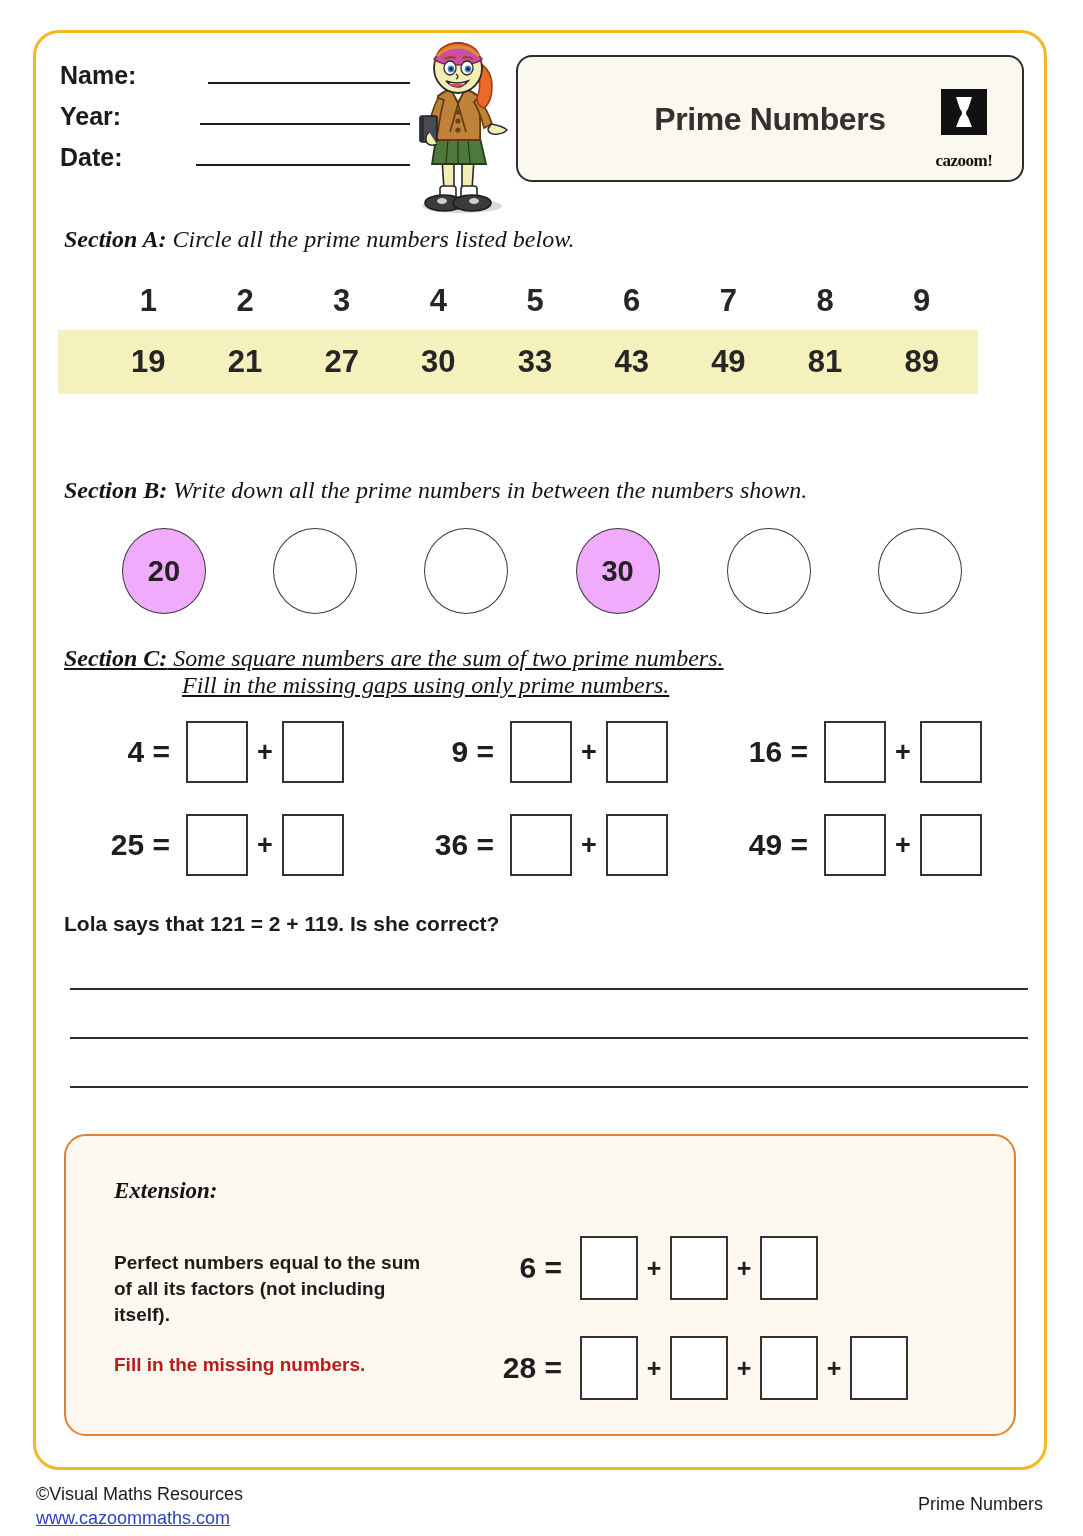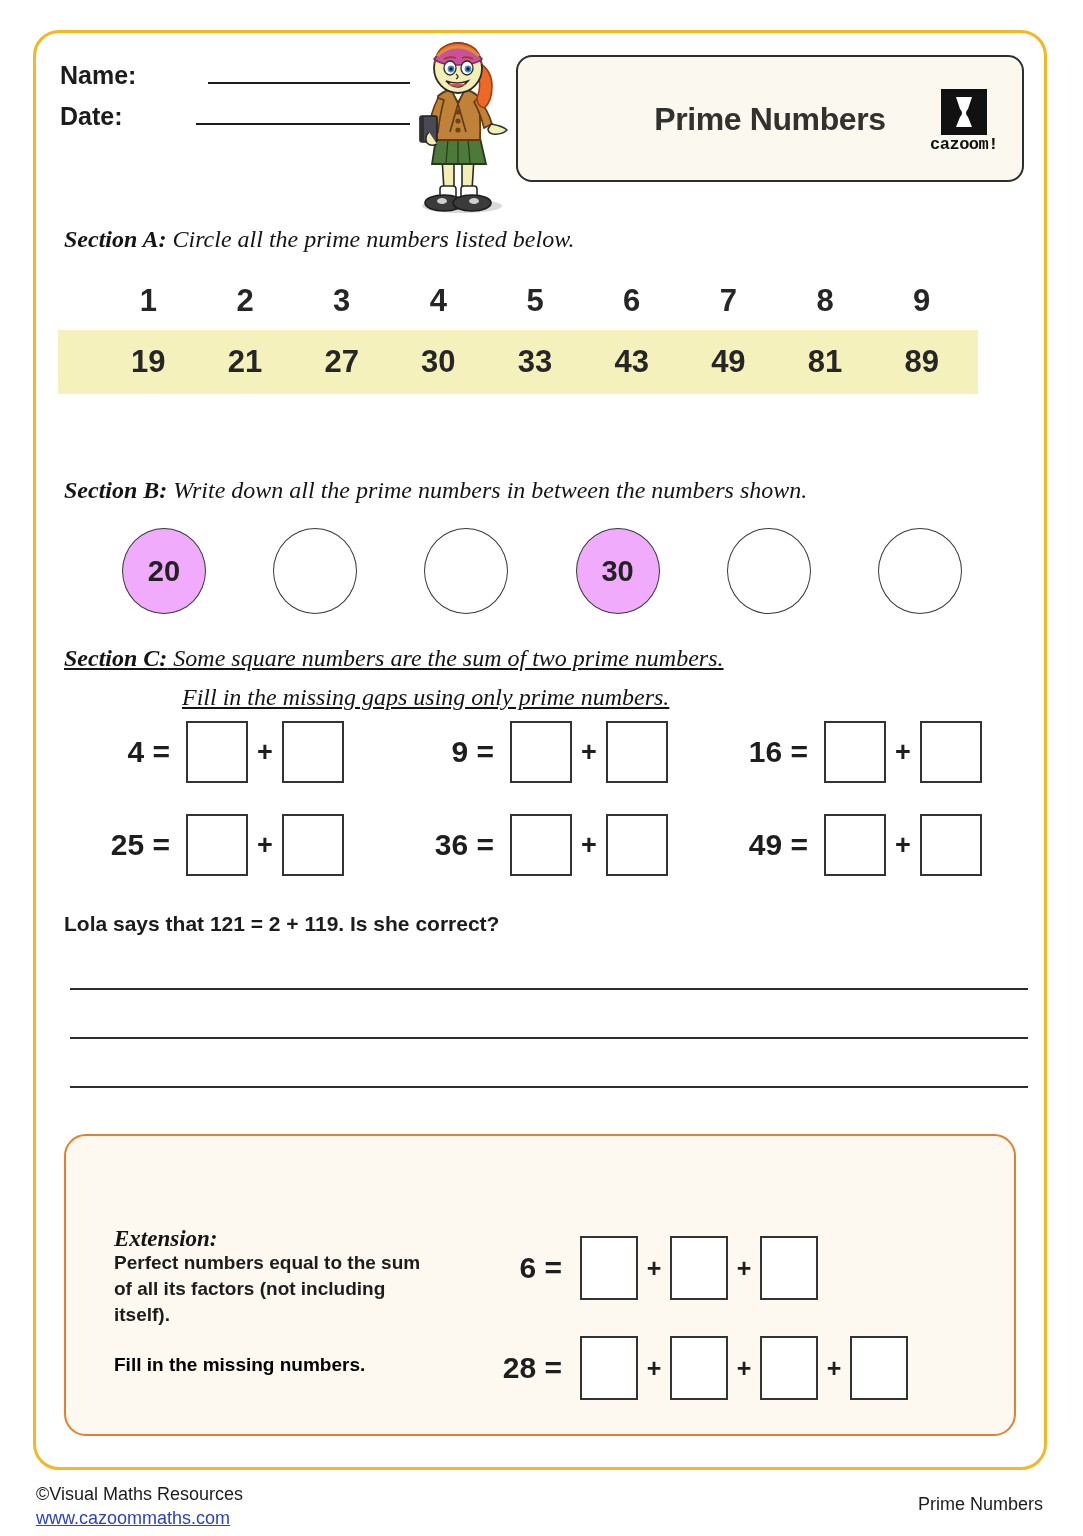--- a/index.html
+++ b/index.html
@@ -98,45 +98,45 @@
   }
   #logo-mark {
     width: 46px;
     height: 46px;
     background: #111111;
     margin: 0 auto;
     position: relative;
   }
   #logo-text {
     text-align: center;
-    font-family: Liberation Mono, monospace;
+    font-family: Liberation Serif, serif;
     font-weight: bold;
     font-size: 17px;
     color: #111111;
     letter-spacing: -0.5px;
-    margin-top: 0;
+    margin-top: 16px;
   }
 
   
   .section-head {
     position: absolute;
     font-family: "Liberation Serif", serif;
     font-size: 24px;
     font-style: italic;
     color: #141414;
     white-space: nowrap;
   }
   .section-head b {
     font-weight: bold;
     font-style: italic;
   }
   .section-head .sub-line {
     display: block;
     margin-left: 118px;
-    margin-top: 12px;
+    margin-top: 0;
   }
 
   
   #sectionA-grid {
     position: absolute;
     left: 100px;
     top: 272px;
     width: 870px;
   }
   .num-row {
@@ -260,39 +260,38 @@
   }
   #extension-title {
     position: absolute;
     left: 48px;
     top: 42px;
     font-family: "Liberation Serif", serif;
     font-style: italic;
     font-weight: bold;
     font-size: 23px;
     color: #141414;
-    margin-top: 48px;
   }
   #extension-desc {
     position: absolute;
     left: 48px;
     top: 114px;
     width: 310px;
     font-size: 19px;
     font-weight: bold;
     color: #1c1c1c;
     line-height: 26px;
   }
   #extension-prompt {
     position: absolute;
     left: 48px;
     top: 218px;
     font-size: 19px;
     font-weight: bold;
-    color: #000000;
+    color: #b91c1c;
   }
   #extension-eqs {
     position: absolute;
     left: 400px;
     top: 82px;
     width: 520px;
   }
   .ext-eq-row {
     display: flex;
     align-items: center;
@@ -345,20 +344,24 @@
   }
 </style>
 </head>
 <body>
 
 <div id="page-frame"></div>
 
 <div id="header-block">
   <div class="field-row" id="field-row-name">
     <span class="field-label">Name:</span>
+    <span class="field-line"></span>
+  </div>
+  <div class="field-row" id="field-row-year">
+    <span class="field-label">Year:</span>
     <span class="field-line"></span>
   </div>
   <div class="field-row" id="field-row-date">
     <span class="field-label">Date:</span>
     <span class="field-line"></span>
   </div>
 </div>
 
 <div id="mascot">
   <svg width="122" height="175" viewBox="0 0 122 175">

